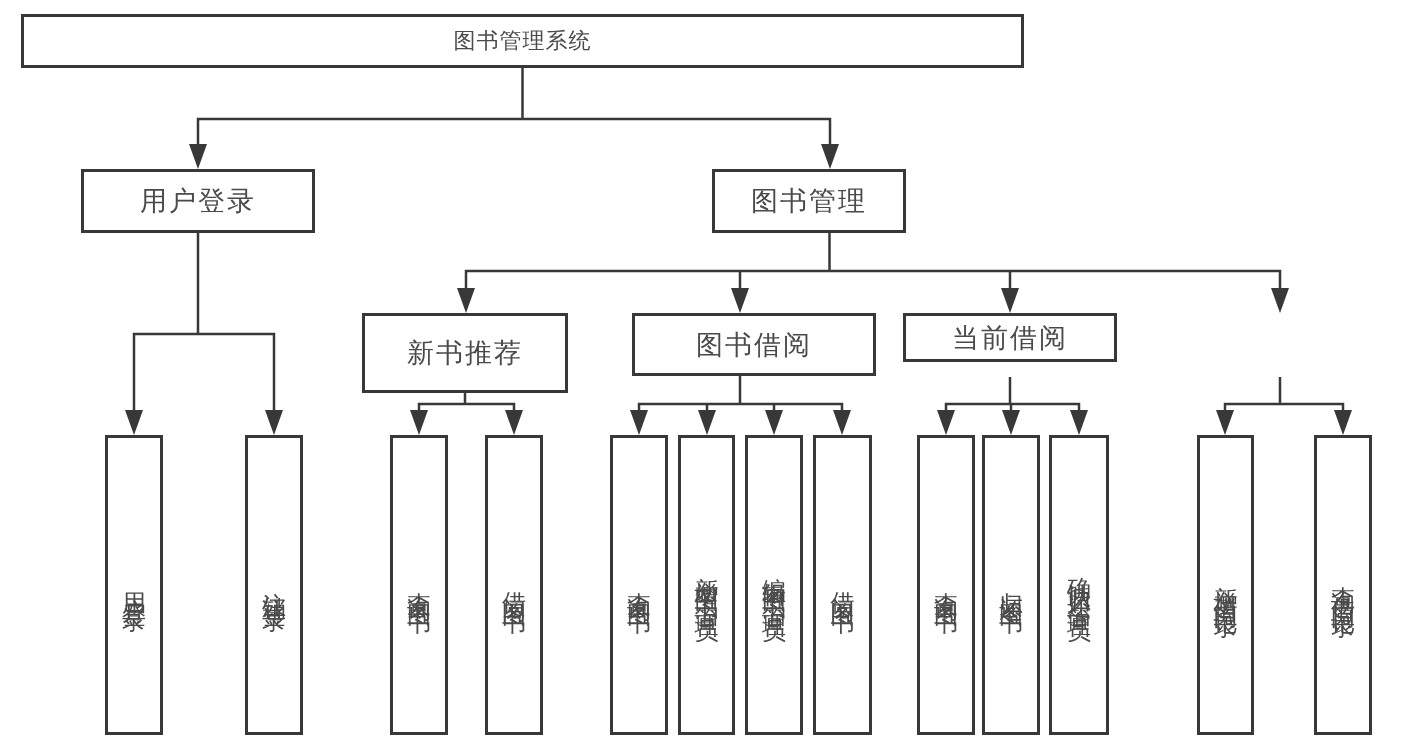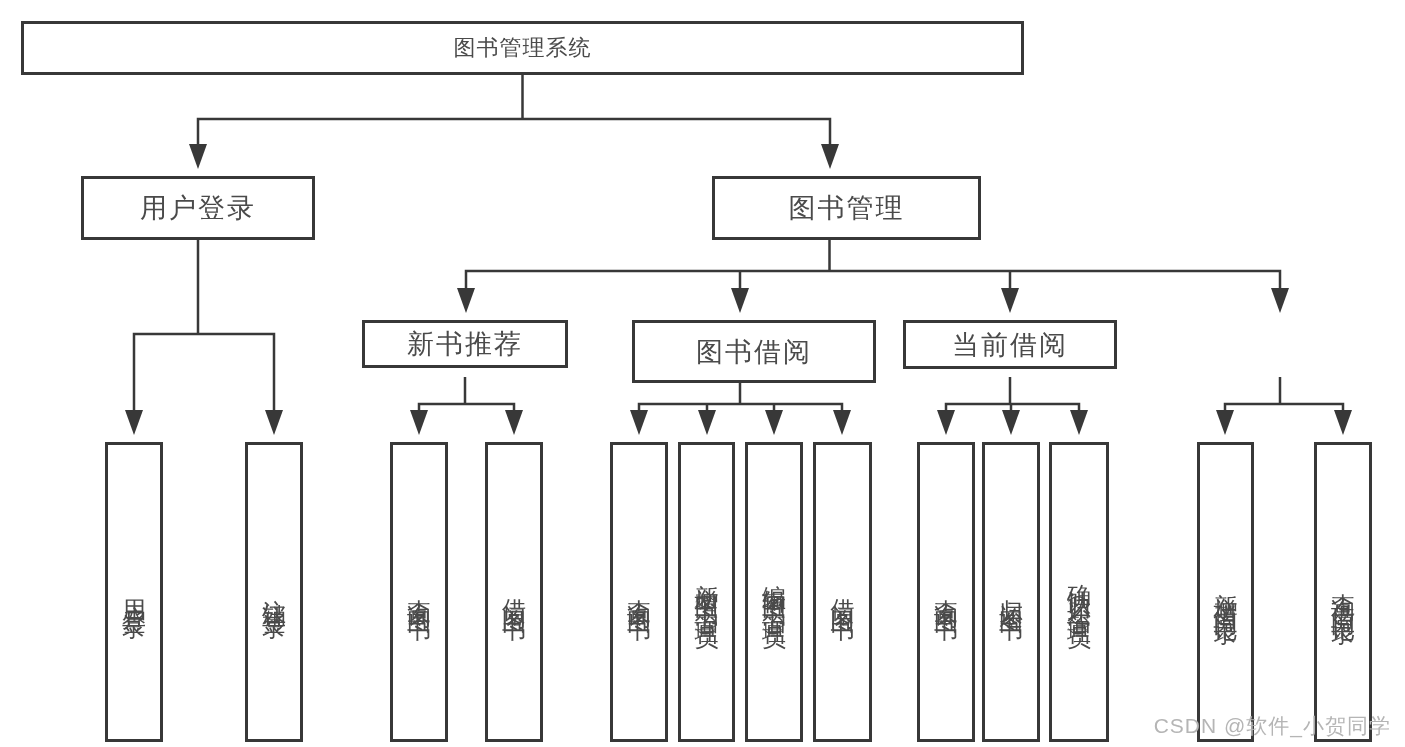--- a/index.html
+++ b/index.html
@@ -17,21 +17,20 @@
     overflow:hidden;
   }
   .connectors{position:absolute;left:0;top:0;}
   .box{
     position:absolute;
     box-sizing:border-box;
     border:3px solid var(--line);
     background:#fff;
     display:flex;align-items:center;justify-content:center;
     color:var(--text);
-    margin-top:7px;
   }
   .box.title{font-size:22px;letter-spacing:1px;}
   .box.hnode{font-size:27px;letter-spacing:2px;}
   .box.leaf span{
     writing-mode:vertical-lr;
     text-orientation:mixed;
     font-size:24px;
     letter-spacing:6px;
     white-space:nowrap;
     color:var(--text);
@@ -89,25 +88,25 @@
     </g>
   </svg>
 
   <div class="box title" style="left:21px;top:14px;width:1003px;height:54px">
     <span>图书管理系统</span>
   </div>
 
   <div class="box hnode" style="left:81px;top:169px;width:234px;height:64px">
     <span>用户登录</span>
   </div>
-  <div class="box hnode" style="left:712px;top:169px;width:269px;height:64px">
+  <div class="box hnode" style="left:712px;top:169px;width:194px;height:64px">
     <span>图书管理</span>
   </div>
 
-  <div class="box hnode" style="left:362px;top:313px;width:206px;height:48px">
+  <div class="box hnode" style="left:362px;top:313px;width:206px;height:80px">
     <span>新书推荐</span>
   </div>
   <div class="box hnode" style="left:632px;top:313px;width:244px;height:63px">
     <span>图书借阅</span>
   </div>
   <div class="box hnode" style="left:903px;top:313px;width:214px;height:49px">
     <span>当前借阅</span>
   </div>
 
   <div class="box leaf" style="left:105px;top:435px;width:58px;height:300px">
@@ -147,15 +146,14 @@
     <span>确认归还（管理员）</span>
   </div>
 
   <div class="box leaf" style="left:1197px;top:435px;width:57px;height:300px">
     <span>新增借阅记录</span>
   </div>
   <div class="box leaf" style="left:1314px;top:435px;width:58px;height:300px">
     <span>查询借阅记录</span>
   </div>
 
-  <div class="watermark">CSDN @软件_小贺同学</div>
 
 </div>
 
 </body></html>

